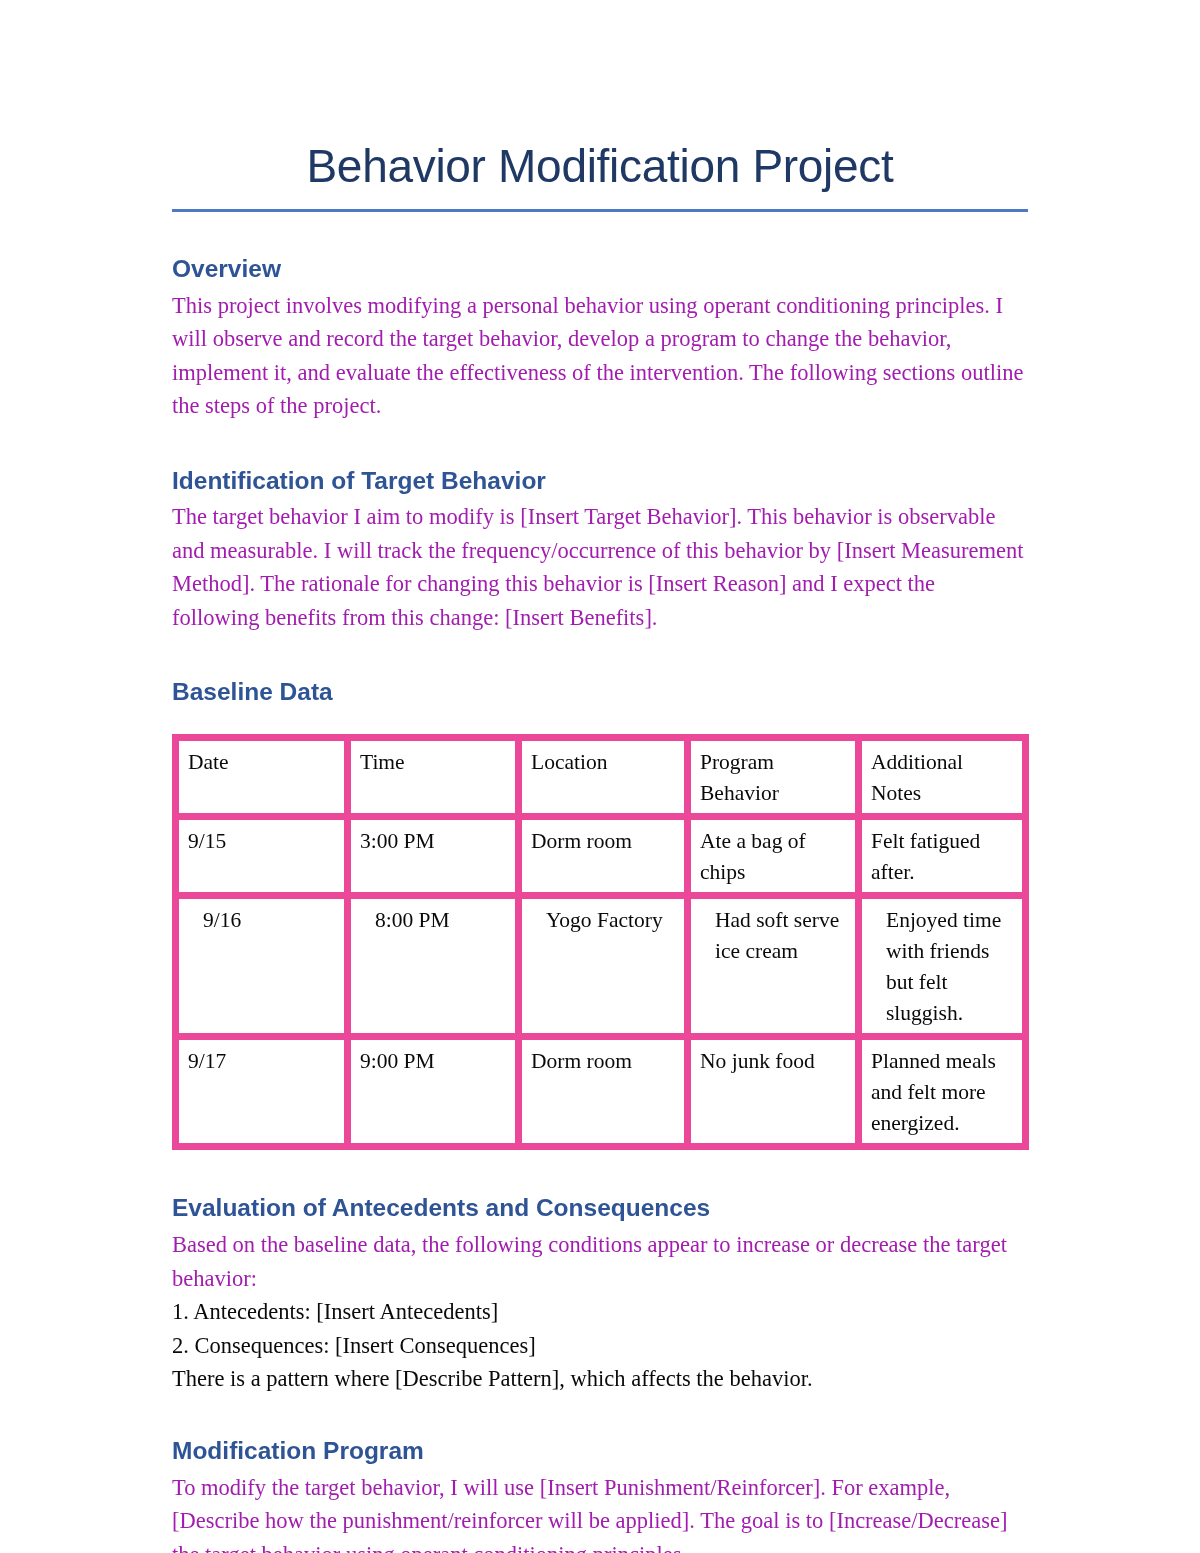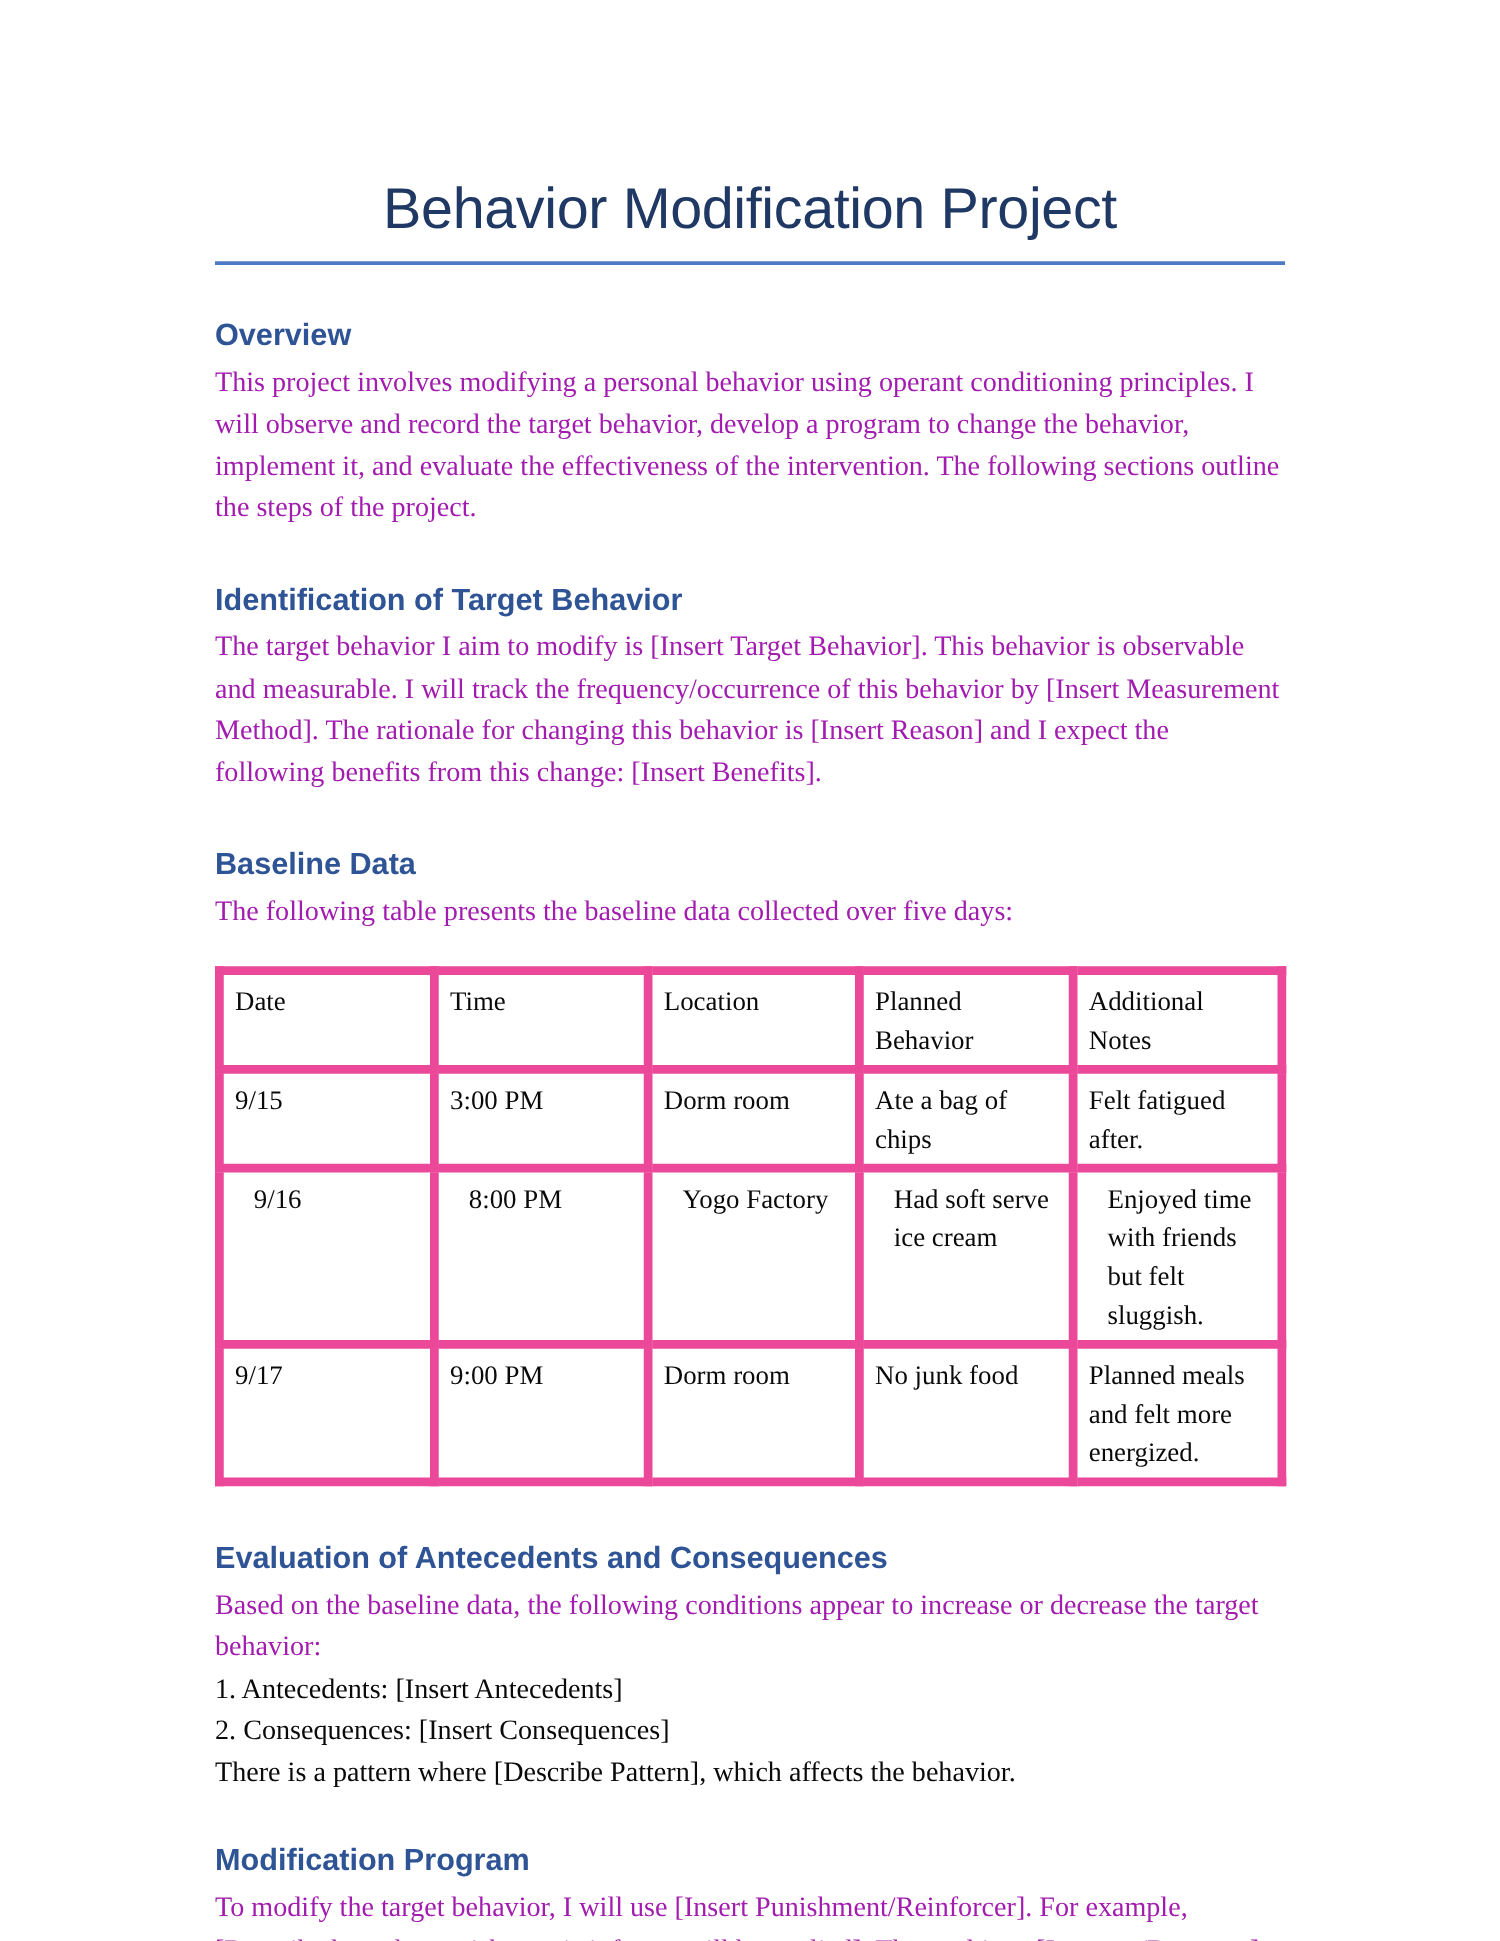--- a/index.html
+++ b/index.html
@@ -119,36 +119,35 @@
 
   <div class="section">
     <h2 class="section-heading">Identification of Target Behavior</h2>
     <p class="body-text">The target behavior I aim to modify is [Insert Target Behavior]. This behavior is observable and measurable. I will track the frequency/occurrence of this behavior by [Insert Measurement Method]. The rationale for changing this behavior is [Insert Reason] and I expect the following benefits from this change: [Insert Benefits].</p>
   </div>
 
   <div class="spacer-section"></div>
 
   <div class="section">
     <h2 class="section-heading">Baseline Data</h2>
-    <p class="body-text table-intro">The following table presents the baseline data collected over five days:</p>
 
     <table class="baseline-table">
       <colgroup>
         <col class="c-date">
           <col class="c-time">
           <col class="c-location">
           <col class="c-behavior">
           <col class="c-notes">
       </colgroup>
       <tbody>
         <tr class="row-head">
           <td>Date</td>
           <td>Time</td>
           <td>Location</td>
-          <td>Planned Behavior</td>
+          <td>Program Behavior</td>
           <td>Additional Notes</td>
         </tr>
         <tr class="row-1">
           <td>9/15</td>
           <td>3:00 PM</td>
           <td>Dorm room</td>
           <td>Ate a bag of chips</td>
           <td>Felt fatigued after.</td>
         </tr>
         <tr class="row-2">

